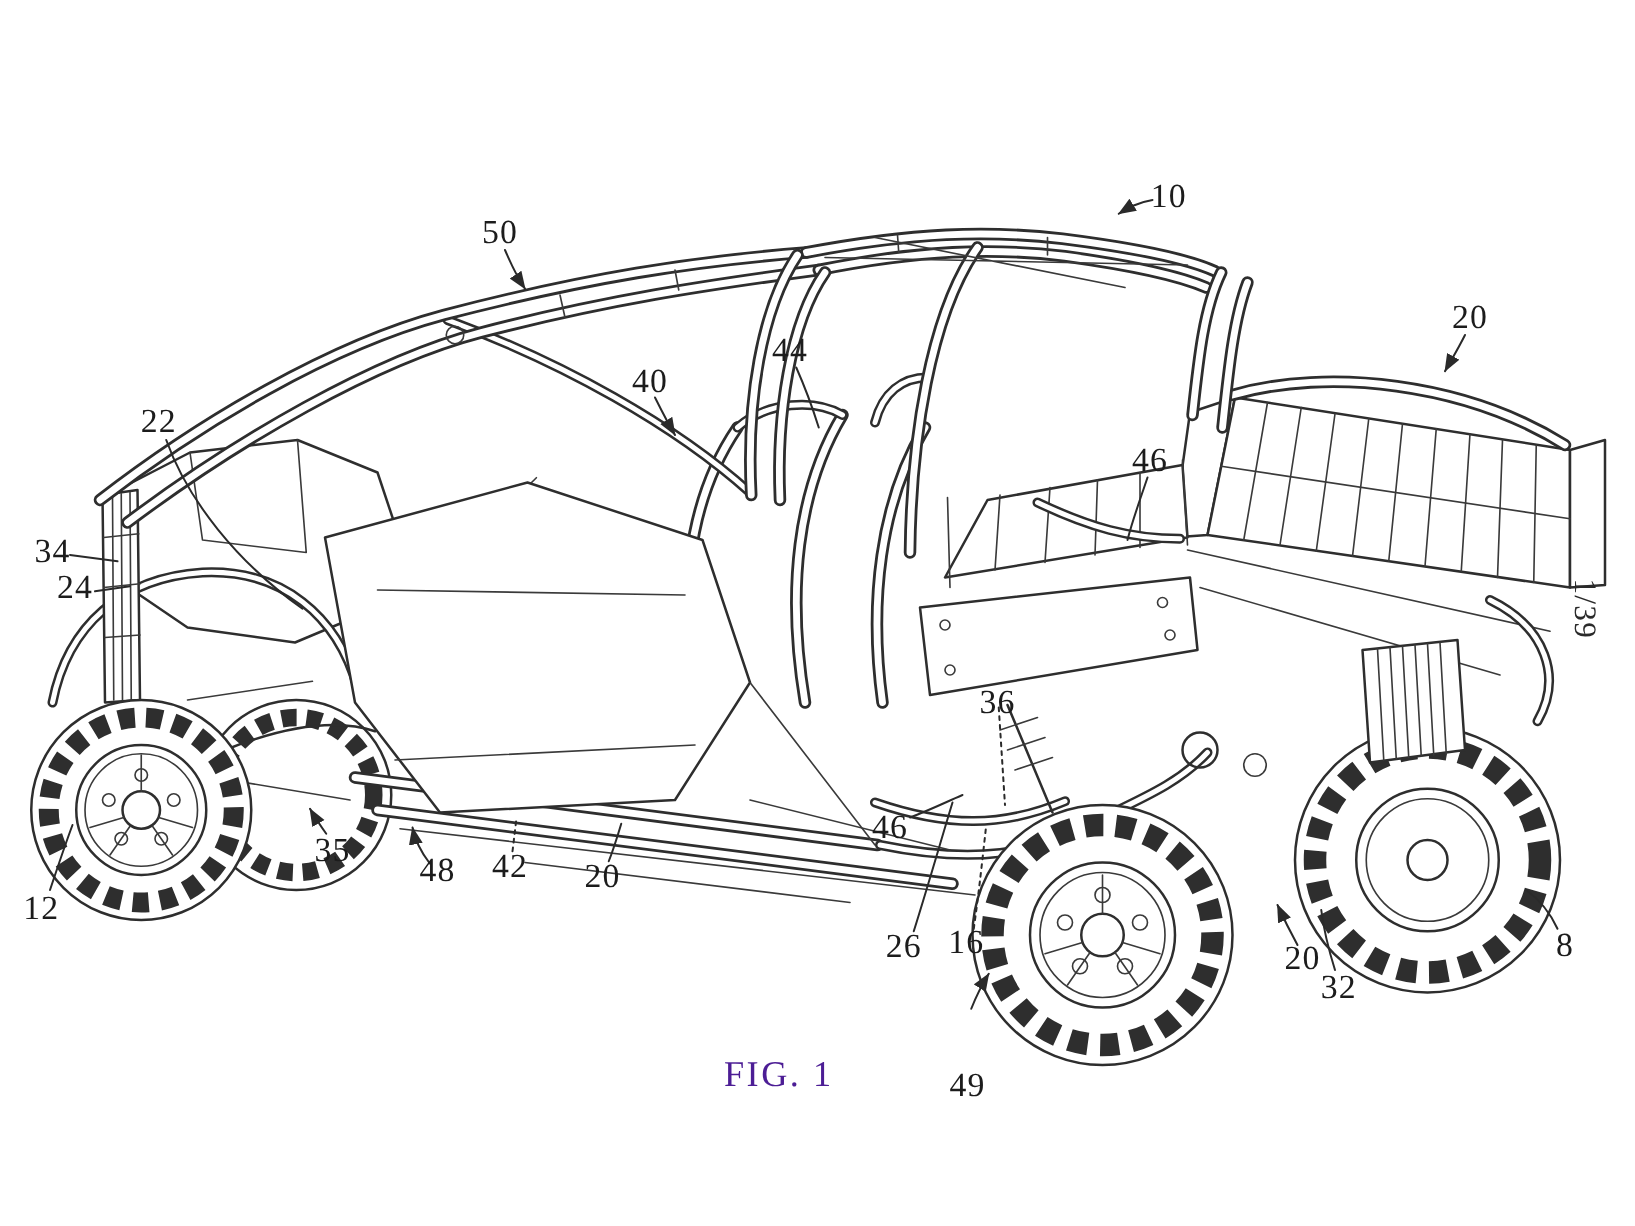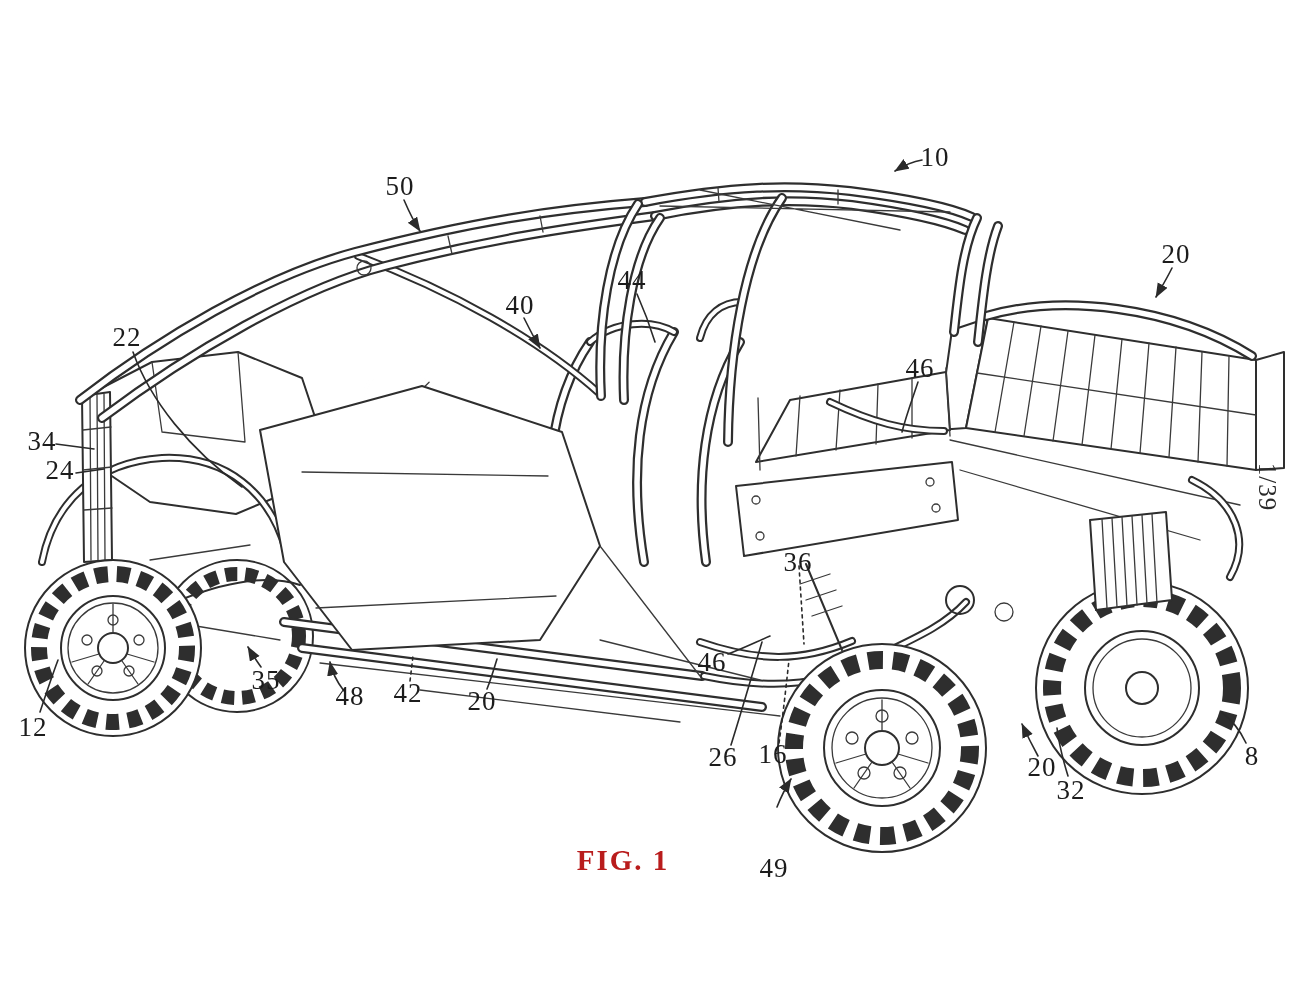--- a/index.html
+++ b/index.html
@@ -15,22 +15,22 @@
   .tube-outer.w8{stroke-width:8;}
   .tube-inner{fill:none;stroke:#ffffff;stroke-width:5.5;stroke-linecap:round;}
   .tube-inner.w4{stroke-width:4;}
   .tread{fill:none;stroke:#2e2e2e;stroke-linecap:butt;}
   .leader{fill:none;stroke:#2a2a2a;stroke-width:1.6;stroke-linecap:round;}
   .dotted{stroke-dasharray:3 4;}
 
   
   .ref{position:absolute;transform:translate(-50%,-50%);font-size:27px;color:#1c1c1c;
        letter-spacing:1px;white-space:nowrap;user-select:none;}
-  .fig-caption{position:absolute;transform:translate(-50%,-50%);font-size:29px;font-weight:bold;
-       color:#b91c1c;letter-spacing:2px;}
+  .fig-caption{position:absolute;transform:translate(-50%,-50%);font-size:29px;font-weight:normal;
+       color:#4c1d95;letter-spacing:2px;}
   .sheet{position:absolute;transform:translate(-50%,-50%) rotate(90deg);font-size:25px;color:#2a2a2a;
        letter-spacing:1px;}
 </style>
 </head>
 <body>
 
 <div id="page">
 
   <svg id="art" width="1308" height="981" viewBox="0 0 1308 981" xmlns="http://www.w3.org/2000/svg">
     <defs>

